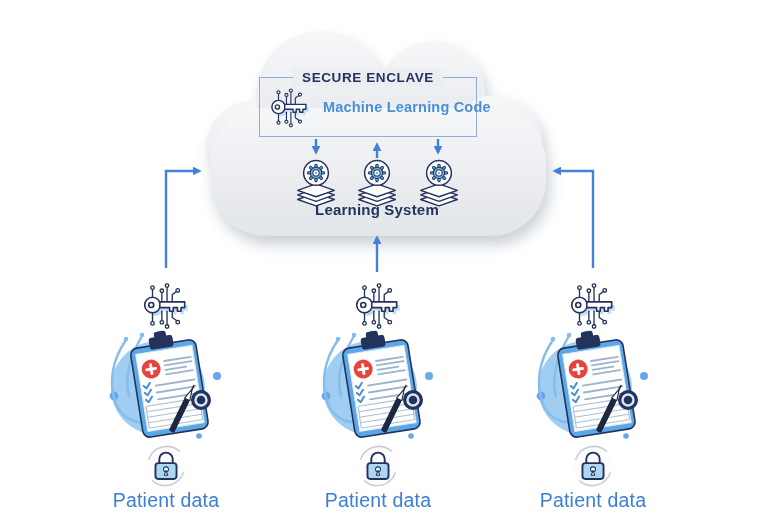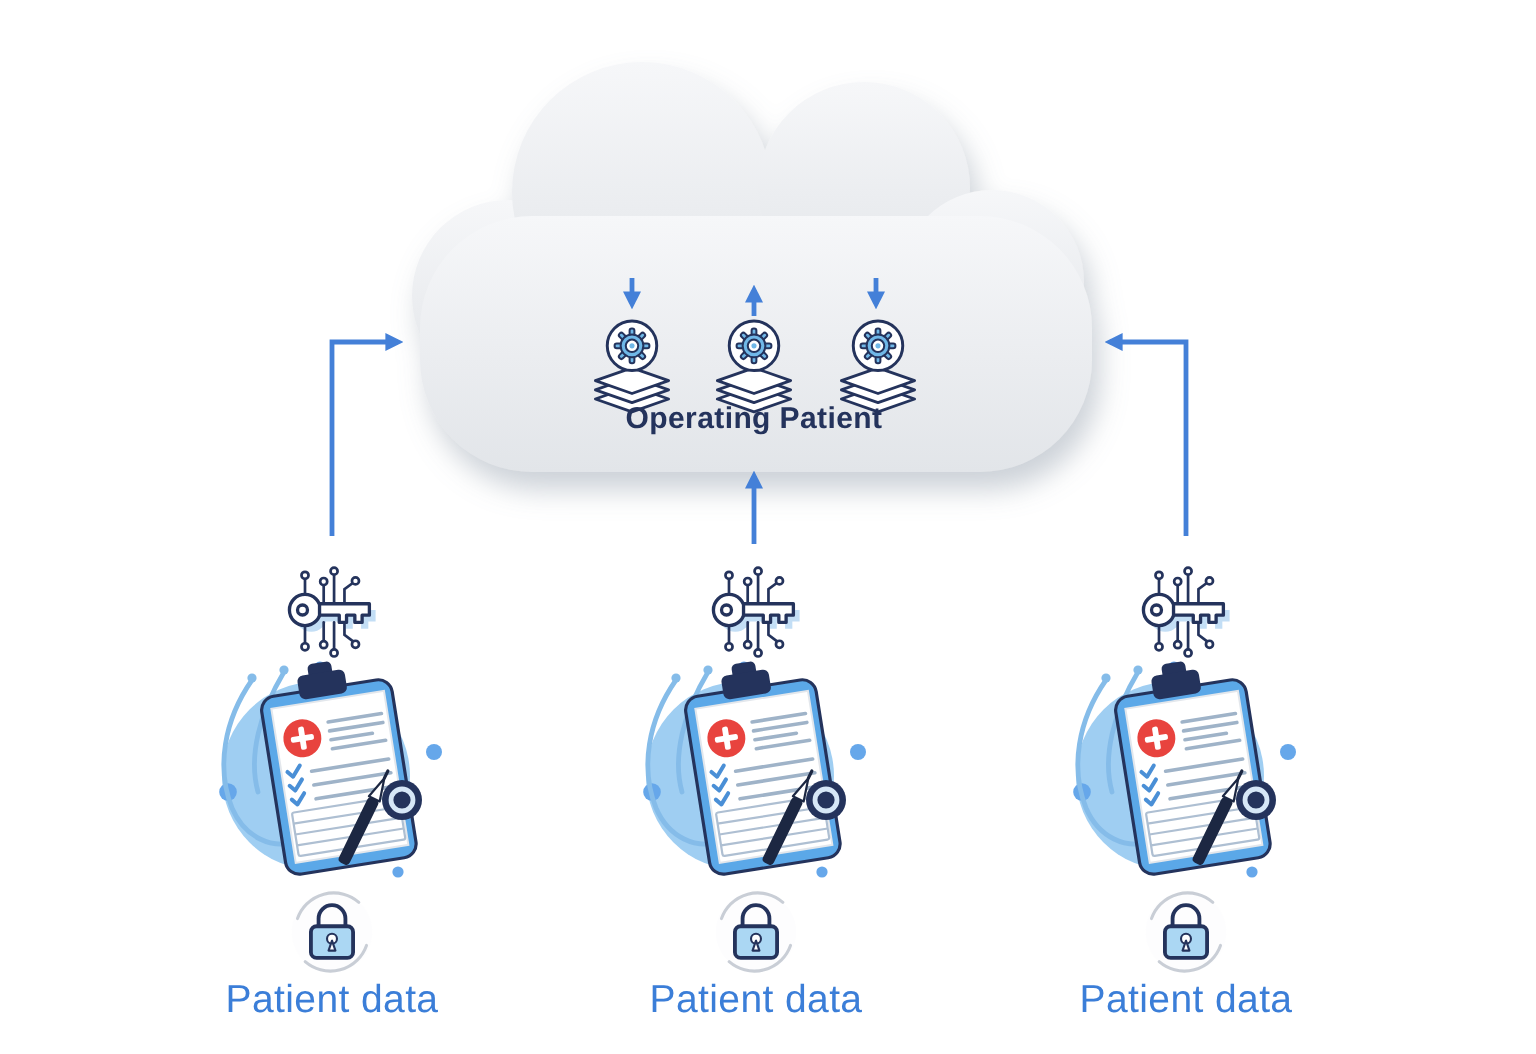--- a/index.html
+++ b/index.html
@@ -172,32 +172,39 @@
   <svg class="abs cloud-svg" viewBox="0 0 370 250">
     <g filter="url(#cloudShadow)" fill="url(#cloudGrad)">
       <circle cx="60" cy="138" r="48"></circle>
       <circle cx="127" cy="86" r="65"></circle>
       <circle cx="238" cy="84" r="53"></circle>
       <circle cx="302" cy="131" r="46"></circle>
       <rect x="16" y="98" width="336" height="128" rx="56"></rect>
     </g>
   </svg>
 
+  <div class="abs enclave-box">
+    <div class="enclave-label">SECURE ENCLAVE</div>
+    <svg class="icon" width="46" height="46">
+        <use href="#sym-key"></use>
+      </svg>
+    <div class="ml-label">Machine Learning Code</div>
+  </div>
 
   <svg class="abs icon" style="left:294px;top:158px" width="44" height="50">
       <use href="#sym-gear"></use>
     </svg>
   <svg class="abs icon" style="left:355px;top:158px" width="44" height="50">
       <use href="#sym-gear"></use>
     </svg>
   <svg class="abs icon" style="left:417px;top:158px" width="44" height="50">
       <use href="#sym-gear"></use>
     </svg>
 
-  <div class="abs os-label">Operating Patient</div>
+  <div class="abs os-label">Learning System</div>
 
   <svg class="abs arrows" viewBox="0 0 768 527">
     <path class="arrow" d="M316 139 V152" marker-end="url(#ah)"></path>
     <path class="arrow" d="M377 158 V145" marker-end="url(#ah)"></path>
     <path class="arrow" d="M438 139 V152" marker-end="url(#ah)"></path>
     <path class="arrow" d="M166 268 V171 H199" marker-end="url(#ah)"></path>
     <path class="arrow" d="M377 272 V238" marker-end="url(#ah)"></path>
     <path class="arrow" d="M593 268 V171 H555" marker-end="url(#ah)"></path>
   </svg>
 

